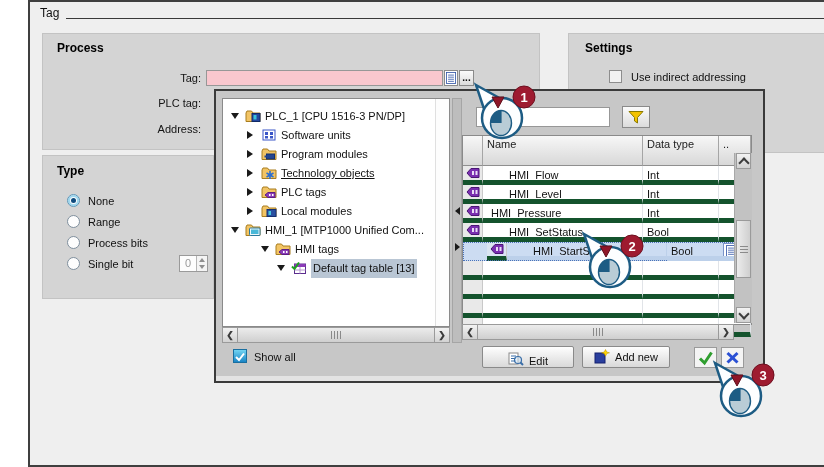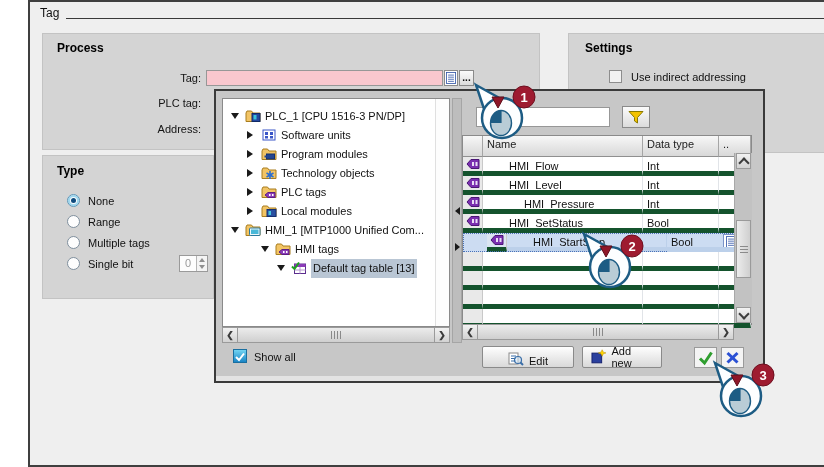--- a/index.html
+++ b/index.html
@@ -60,21 +60,21 @@
     background:linear-gradient(90deg,#ececec,#cfcfcf);display:flex;flex-direction:column;align-items:center;justify-content:center;gap:2px;}
   .chev{width:6px;height:6px;border-right:2px solid #3c3c3c;border-bottom:2px solid #3c3c3c;}
   .chev.up{transform:rotate(-135deg);margin-top:3px;}
   .chev.dn{transform:rotate(45deg);margin-bottom:3px;}
   
   .splitter{position:absolute;width:10px;background:#bdbdbd;border:1px solid #a5a5a5;box-sizing:border-box;}
   .sp-arrow-l{position:absolute;left:2px;width:0;height:0;border-top:4px solid transparent;border-bottom:4px solid transparent;border-right:5px solid #1a1a1a;}
   .sp-arrow-r{position:absolute;left:2px;width:0;height:0;border-top:4px solid transparent;border-bottom:4px solid transparent;border-left:5px solid #1a1a1a;}
   
   .table{position:absolute;background:#fff;border:1px solid #8a8a8a;box-sizing:border-box;}
-  .thead{display:flex;height:21px;justify-content:space-between;}
+  .thead{display:flex;height:30px;justify-content:space-between;}
   .th{box-sizing:border-box;background:linear-gradient(#f7f7f7,#d8d8d8);border-right:1px solid #a5a5a5;
     border-bottom:1px solid #8f8f8f;font-size:11px;line-height:17px;padding-left:4px;color:#222;}
   .trow2{display:flex;height:19px;box-sizing:border-box;}
   .td{box-sizing:border-box;border-right:1px solid #e1e4e8;border-bottom:5px solid #14532d;
     font-size:11px;line-height:18px;white-space:nowrap;overflow:hidden;}
   .gutter{width:20px;background:#e9e9e9;border-right:1px solid #c9c9c9;display:flex;align-items:center;justify-content:center;}
   .row-sel{background:#ccdcf2;outline:1px dotted #4a72b8;outline-offset:-1px;padding-left:24px;}
   .dt-cell{position:relative;}
   .cell-btn{position:absolute;right:3px;top:1px;width:16px;height:16px;box-sizing:border-box;
     border:1px solid #7a93c8;background:#fff;display:flex;align-items:center;justify-content:center;}
@@ -216,21 +216,21 @@
     <div class="abs" style="left:62px;top:37px;">Use indirect addressing</div>
   </div>
 
   <div class="grp" style="left:12px;top:153px;width:172px;height:144px;">
     <div class="grp-title" style="left:14px;top:8px;">Type</div>
     <div class="radio sel" style="left:24px;top:38px;"></div>
     <div class="opt-label" style="left:45px;top:39px;">None</div>
     <div class="radio" style="left:24px;top:59px;"></div>
     <div class="opt-label" style="left:45px;top:60px;">Range</div>
     <div class="radio" style="left:24px;top:80px;"></div>
-    <div class="opt-label" style="left:45px;top:81px;">Multiple tags</div>
+    <div class="opt-label" style="left:45px;top:81px;">Process bits</div>
     <div class="radio" style="left:24px;top:101px;"></div>
     <div class="opt-label" style="left:45px;top:102px;">Single bit</div>
     <div class="spin" style="left:136px;top:99px;">
       <div class="val">0</div>
       <div class="arrows">
           <span>
             <i class="tri-up"></i>
           </span>
           <span>
             <i class="tri-dn"></i>
@@ -262,21 +262,21 @@
         <svg class="ticon" style="left:38px;" width="16" height="16">
             <use href="#i-program-blocks"></use>
           </svg>
         <span class="tlabel" style="left:58px;">Program modules</span>
       </div>
       <div class="trow" style="top:65px;">
         <span class="texp closed" style="left:24px;"></span>
         <svg class="ticon" style="left:38px;" width="16" height="16">
             <use href="#i-technology-objects"></use>
           </svg>
-        <span class="tlabel" style="left:58px;">Technology objects</span>
+        <span class="tlabel" style="left:58px;text-decoration:underline;">Technology objects</span>
       </div>
       <div class="trow" style="top:84px;">
         <span class="texp closed" style="left:24px;"></span>
         <svg class="ticon" style="left:38px;" width="16" height="16">
             <use href="#i-plc-tags-folder"></use>
           </svg>
         <span class="tlabel" style="left:58px;">PLC tags</span>
       </div>
       <div class="trow" style="top:103px;">
         <span class="texp closed" style="left:24px;"></span>
@@ -357,21 +357,21 @@
         <div class="td" style="width:160px;padding-left:26px;">HMI_Level</div>
         <div class="td" style="width:76px;padding-left:4px;">Int</div>
         <div class="td" style="flex:1;"></div>
       </div>
       <div class="trow2">
         <div class="td gutter">
             <svg width="14" height="12">
               <use href="#i-row-tag"></use>
             </svg>
           </div>
-        <div class="td" style="width:160px;padding-left:41px;text-decoration:underline;">HMI_Pressure</div>
+        <div class="td" style="width:160px;padding-left:8px;text-decoration:underline;">HMI_Pressure</div>
         <div class="td" style="width:76px;padding-left:4px;">Int</div>
         <div class="td" style="flex:1;"></div>
       </div>
       <div class="trow2">
         <div class="td gutter">
             <svg width="14" height="12">
               <use href="#i-row-tag"></use>
             </svg>
           </div>
         <div class="td" style="width:160px;padding-left:26px;">HMI_SetStatus</div>
@@ -451,21 +451,21 @@
         <polyline points="2,6 5,9 10,2.5" fill="none" stroke="#fff" stroke-width="2"></polyline>
       </svg>
     </div>
     <div class="abs" style="left:38px;top:260px;">Show all</div>
     <div class="btn" style="left:266px;top:255px;width:92px;height:22px;align-items:flex-end;">
       <svg width="16" height="16">
           <use href="#i-edit-glass"></use>
         </svg>
       <span>Edit</span>
     </div>
-    <div class="btn" style="left:366px;top:255px;width:80px;height:22px;">
+    <div class="btn" style="left:366px;top:255px;width:88px;height:22px;">
       <svg width="16" height="16">
           <use href="#i-addnew"></use>
         </svg>
       <span>Add new</span>
     </div>
     <div class="okx" style="left:478px;top:256px;">
       <svg width="17" height="17">
         <polyline points="3,9.5 7.5,14 14.5,3.5" fill="none" stroke="#2f9e2f" stroke-width="3"></polyline>
       </svg>
     </div>

